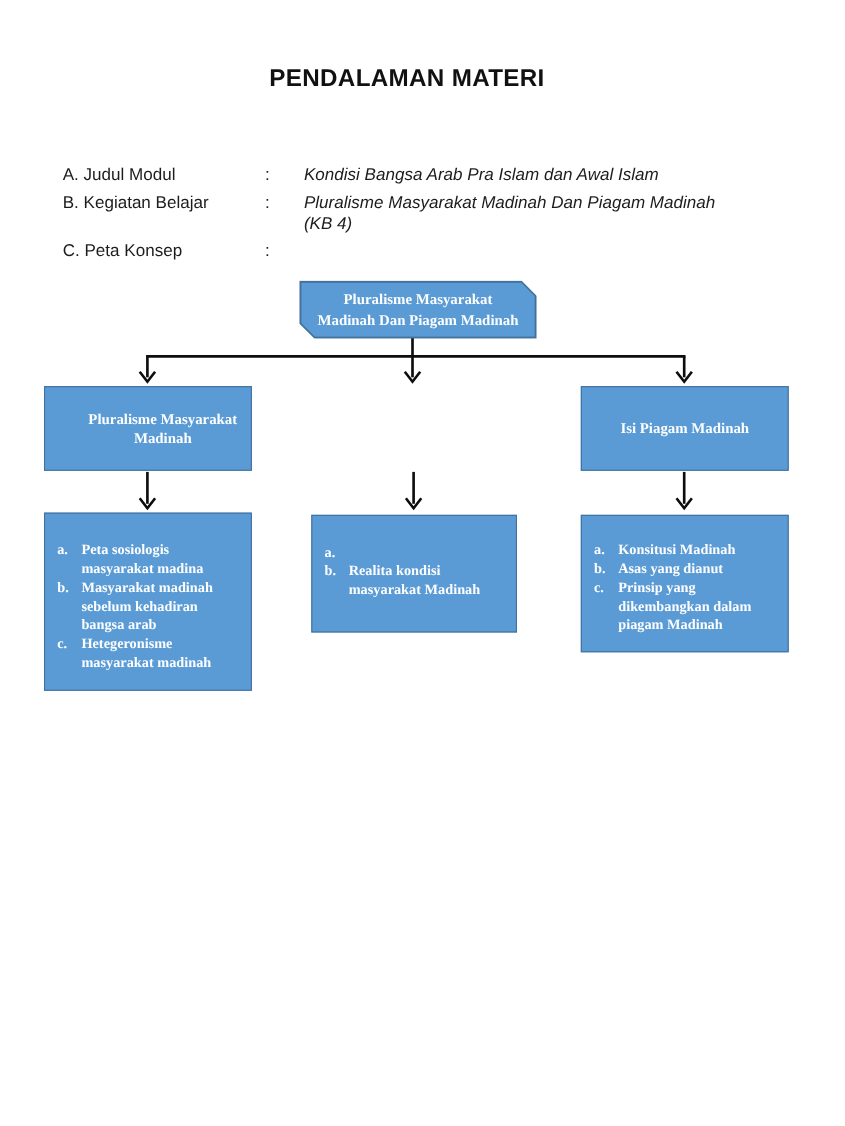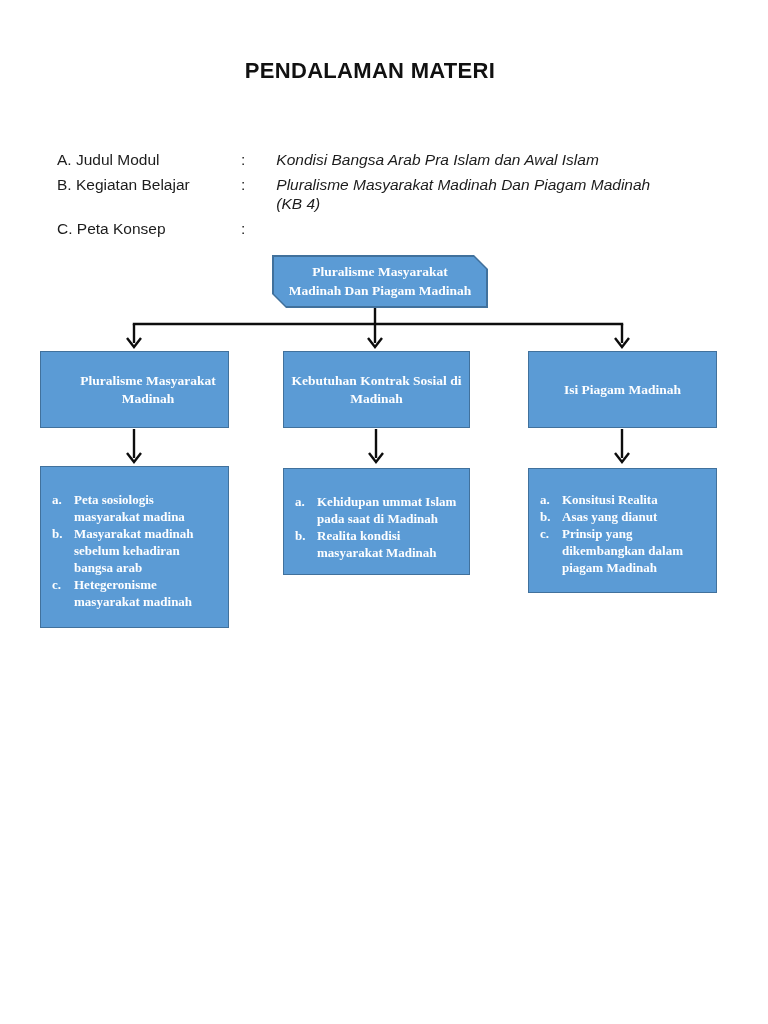--- a/index.html
+++ b/index.html
@@ -124,23 +124,20 @@
 
     <div class="rootnode">
       <div class="inner">
         <span>Pluralisme Masyarakat Madinah Dan Piagam Madinah</span>
       </div>
     </div>
 
     <div class="node b1">
       <span>Pluralisme Masyarakat Madinah</span>
     </div>
-    <div class="node b2">
-      <span>Kebutuhan Kontrak Sosial di Madinah</span>
-    </div>
     <div class="node b3">
       <span>Isi Piagam Madinah</span>
     </div>
 
     <div class="node leaf c1">
       <div class="li">
         <span class="mk">a.</span>
         <span class="tx">Peta sosiologis masyarakat madina</span>
       </div>
       <div class="li">
@@ -149,32 +146,31 @@
       </div>
       <div class="li">
         <span class="mk">c.</span>
         <span class="tx">Hetegeronisme masyarakat madinah</span>
       </div>
     </div>
 
     <div class="node leaf c2">
       <div class="li">
         <span class="mk">a.</span>
-        <span class="tx">Kehidupan ummat Islam pada saat di Madinah</span>
       </div>
       <div class="li">
         <span class="mk">b.</span>
         <span class="tx">Realita kondisi masyarakat Madinah</span>
       </div>
     </div>
 
     <div class="node leaf c3">
       <div class="li">
         <span class="mk">a.</span>
-        <span class="tx">Konsitusi Realita</span>
+        <span class="tx">Konsitusi Madinah</span>
       </div>
       <div class="li">
         <span class="mk">b.</span>
         <span class="tx">Asas yang dianut</span>
       </div>
       <div class="li">
         <span class="mk">c.</span>
         <span class="tx">Prinsip yang dikembangkan dalam piagam Madinah</span>
       </div>
     </div>

